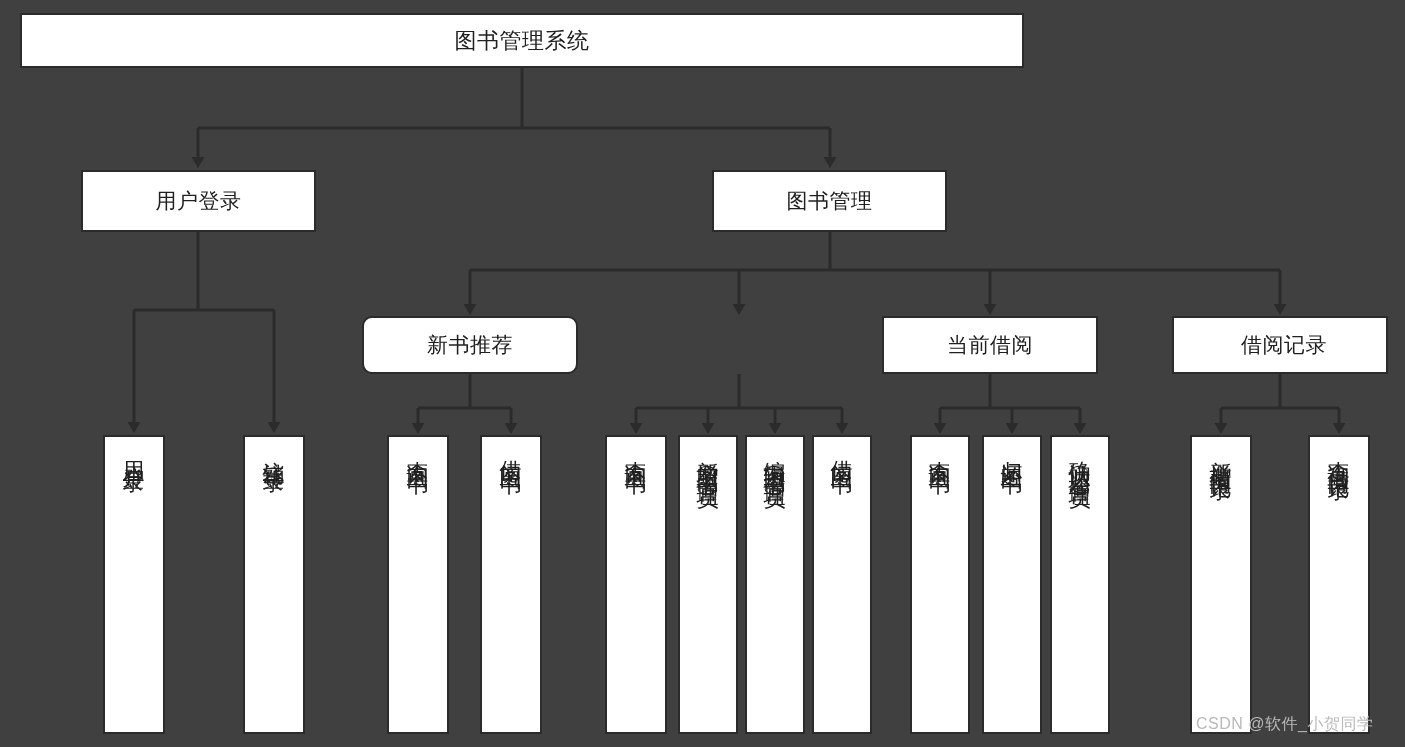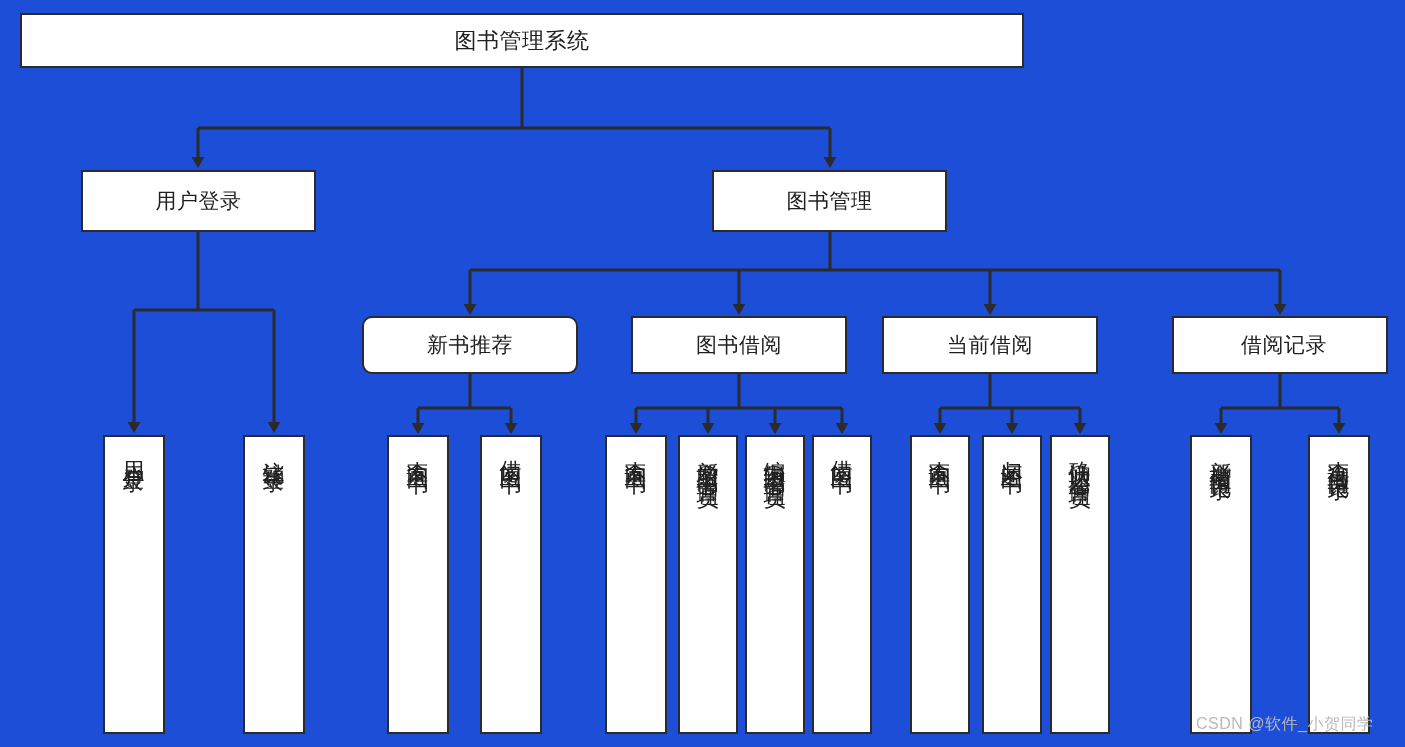--- a/index.html
+++ b/index.html
@@ -5,21 +5,21 @@
 <style>
   html,body{margin:0;padding:0;background:#ffffff;}
   body{
     font-family:"Liberation Sans","DejaVu Sans",sans-serif;
     -webkit-font-smoothing:antialiased;
   }
   #canvas{
     position:relative;
     width:1405px;
     height:747px;
-    background:#1d4ed8;
+    background:#404040;
     overflow:hidden;
   }
   #edges{
     position:absolute;
     left:0; top:0;
     width:1405px;
     height:747px;
     pointer-events:none;
   }
   .node{
@@ -137,23 +137,20 @@
   <div class="node h" style="left:81px;top:170px;width:235px;height:62px;">
     <span class="lbl">用户登录</span>
   </div>
   <div class="node h" style="left:712px;top:170px;width:235px;height:62px;">
     <span class="lbl">图书管理</span>
   </div>
 
   <div class="node h" style="left:362px;top:316px;width:216px;height:58px;border-radius:10px;">
     <span class="lbl">新书推荐</span>
   </div>
-  <div class="node h" style="left:631px;top:316px;width:216px;height:58px;">
-    <span class="lbl">图书借阅</span>
-  </div>
   <div class="node h" style="left:882px;top:316px;width:216px;height:58px;">
     <span class="lbl">当前借阅</span>
   </div>
   <div class="node h" style="left:1172px;top:316px;width:216px;height:58px;padding-left:8px;">
     <span class="lbl">借阅记录</span>
   </div>
 
   <div class="node v" style="left:103px;top:435px;width:62px;height:299px;">
     <span class="lbl">用户登录</span>
   </div>

